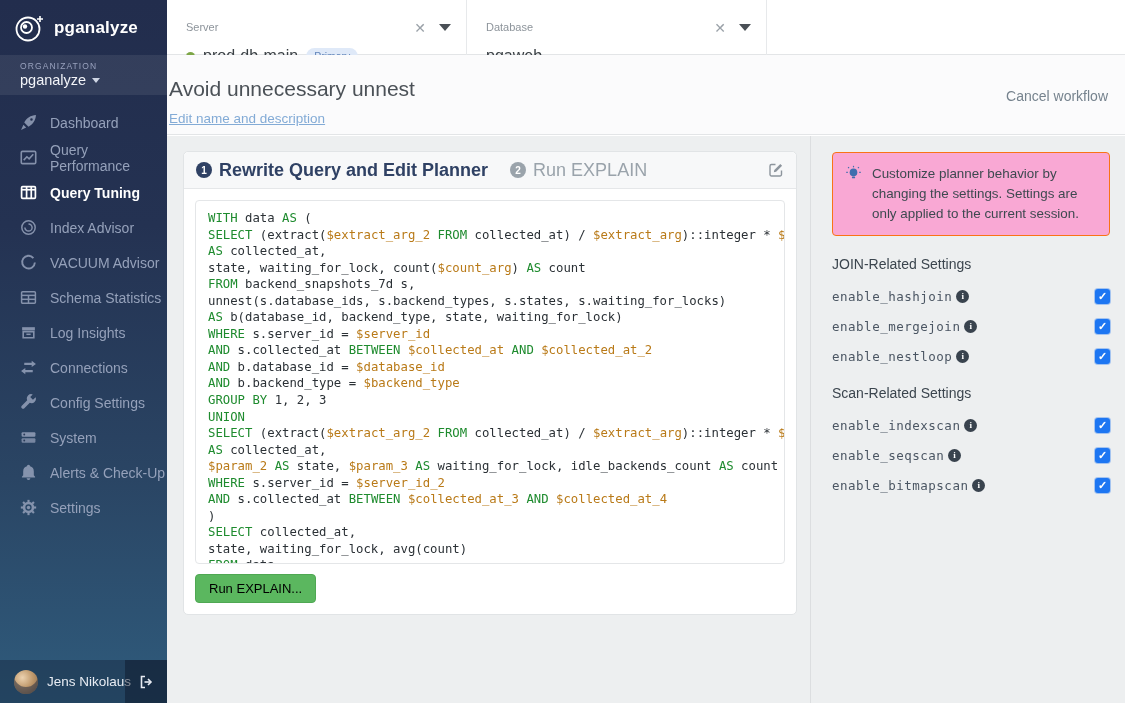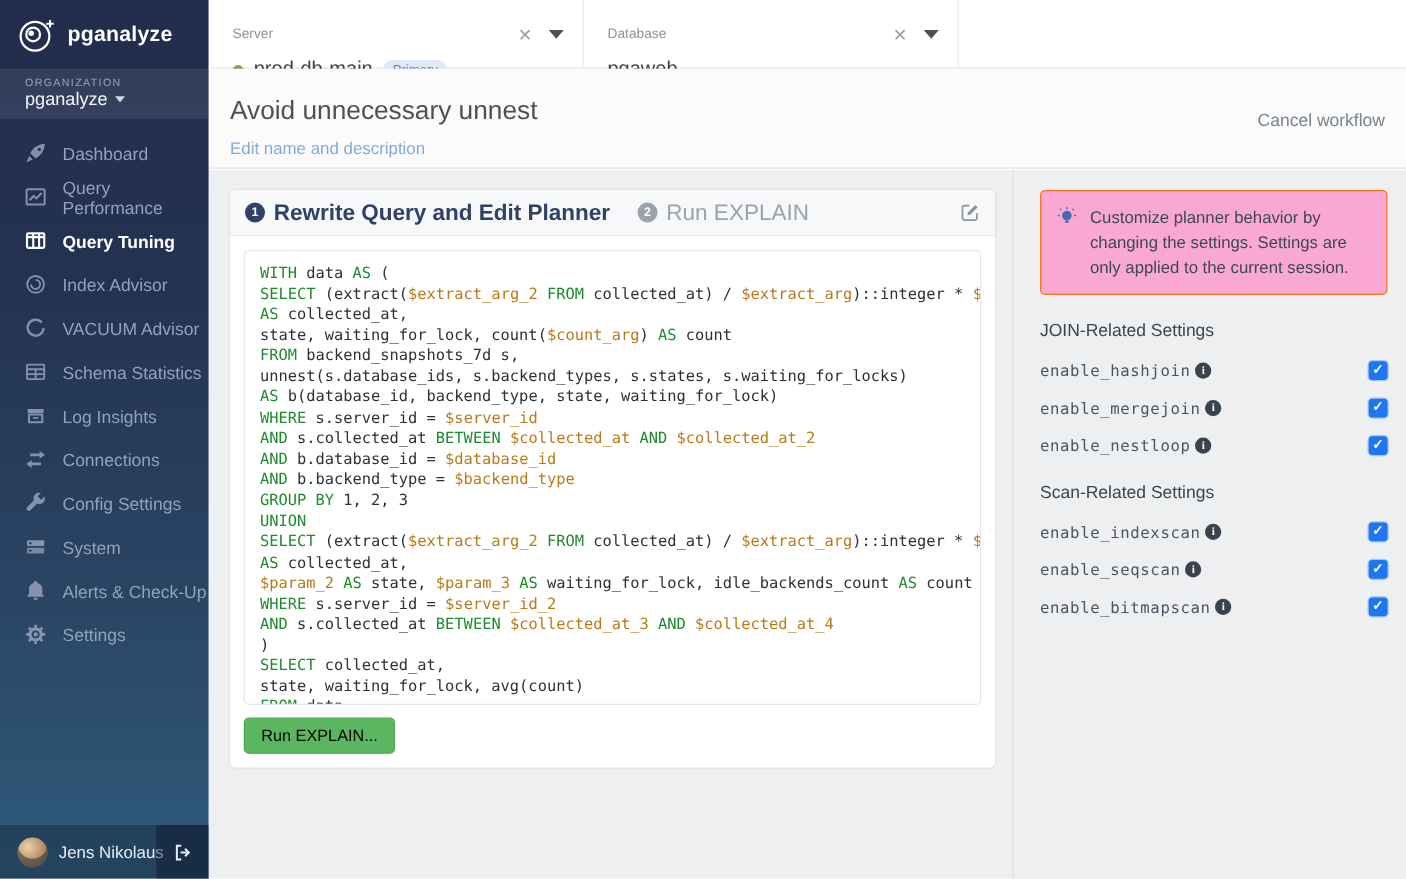--- a/index.html
+++ b/index.html
@@ -51,23 +51,23 @@
   .tb-badge { font-size:10.5px; color:#5f83b8; background:#dfe9f8; border-radius:9px;
     padding:2px 8px 3px; margin-left:8px; }
   .tb-controls { position:absolute; right:15px; top:50%; transform:translateY(-50%);
     display:flex; align-items:center; gap:13px; }
   .tb-x { font-size:14px; color:#9aa1a8; line-height:1; cursor:pointer; }
   .tb-caret { width:0; height:0; border-left:6px solid transparent; border-right:6px solid transparent;
     border-top:7px solid #4a5056; cursor:pointer; }
 
   
   .page-header { position:absolute; left:167px; top:55px; width:958px; height:80px;
-    background:#fbfbfc; border-bottom:1px solid #e3e5e7; padding:22px 17px 0; }
+    background:#fbfbfc; border-bottom:1px solid #e3e5e7; padding:22px 2px 0; }
   .page-title { font-size:21px; color:#4b5157; font-weight:400; }
-  .edit-link { font-size:13.5px; color:#83abd6; margin-top:10px; display:inline-block; cursor:pointer; }
+  .edit-link { font-size:13.5px; color:#83abd6; margin-top:10px; display:inline-block; cursor:pointer;text-decoration:underline; }
   .cancel-link { position:absolute; right:17px; top:33px; font-size:14px; color:#76838e; cursor:pointer; }
 
   
   .content { position:absolute; left:167px; top:136px; width:958px; height:567px; background:#edeff0; }
   .v-divider { position:absolute; left:643px; top:0; bottom:0; width:1px; background:#dcdee0; }
 
   
   .card { position:absolute; left:16px; top:15px; width:614px; background:#fff;
     border:1px solid #e1e4e6; border-radius:5px; }
   .card-header { height:37px; background:#f7f8f9; border-bottom:1px solid #e5e7e9;

